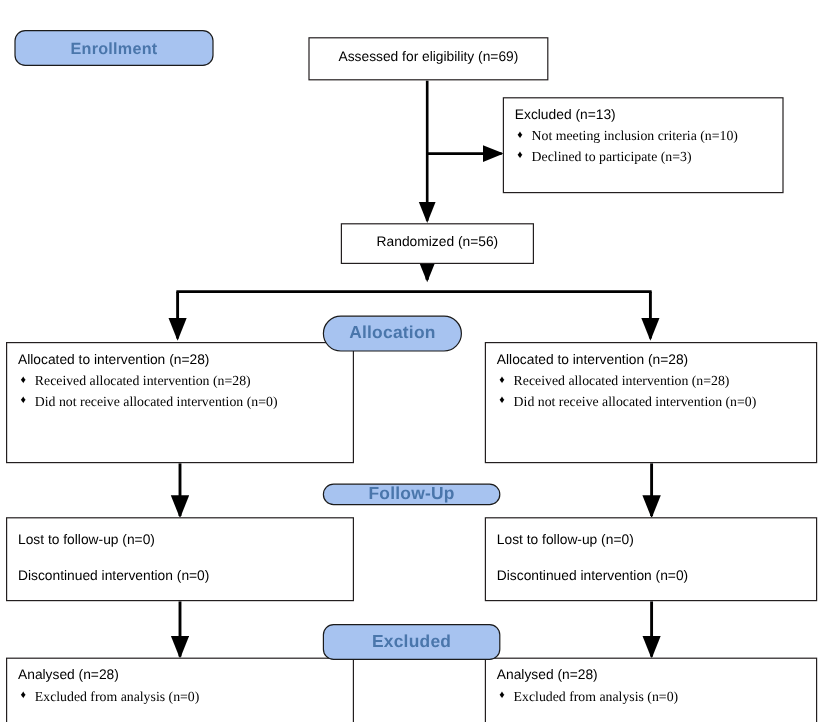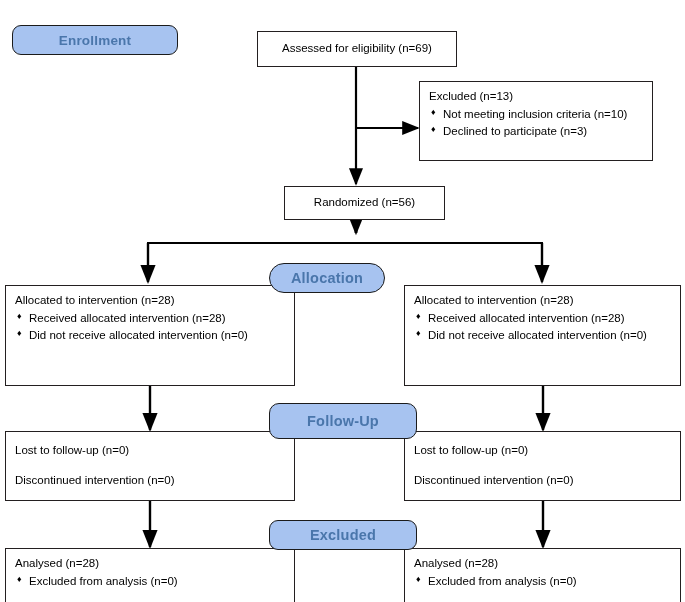--- a/index.html
+++ b/index.html
@@ -49,20 +49,21 @@
   .node ul {
     margin: 2px 0 0 0;
     padding: 0;
     list-style: none;
   }
   .node ul li {
     position: relative;
     padding-left: 14px;
     white-space: nowrap;
     margin-bottom: 1px;
+    font-family: Liberation Serif, serif;
   }
   .node ul li::before {
     content: "\2666";
     position: absolute;
     left: 2px;
     top: -1px;
     font-size: 9px;
     color: #000;
   }
   .stage-label {
@@ -124,21 +125,21 @@
   </svg>
 
   <div class="stage-label enroll" style="left:12px; top:5px; width:166px; height:30px;">
     <span>Enrollment</span>
   </div>
 
   <div class="stage-label" style="left:269px; top:243px; width:116px; height:30px;border-radius:15px;">
     <span>Allocation</span>
   </div>
 
-  <div class="stage-label" style="left:269px; top:383px; width:148px; height:36px;border-radius:10px;">
+  <div class="stage-label" style="left:269px; top:383px; width:148px; height:18px;border-radius:10px;">
     <span>Follow-Up</span>
   </div>
 
   <div class="stage-label" style="left:269px; top:500px; width:148px; height:30px;">
     <span>Excluded</span>
   </div>
 
   <div class="node centered" style="left:257px; top:11px; width:200px; height:36px;">
     <span class="line">Assessed for eligibility (n=69)</span>
   </div>

